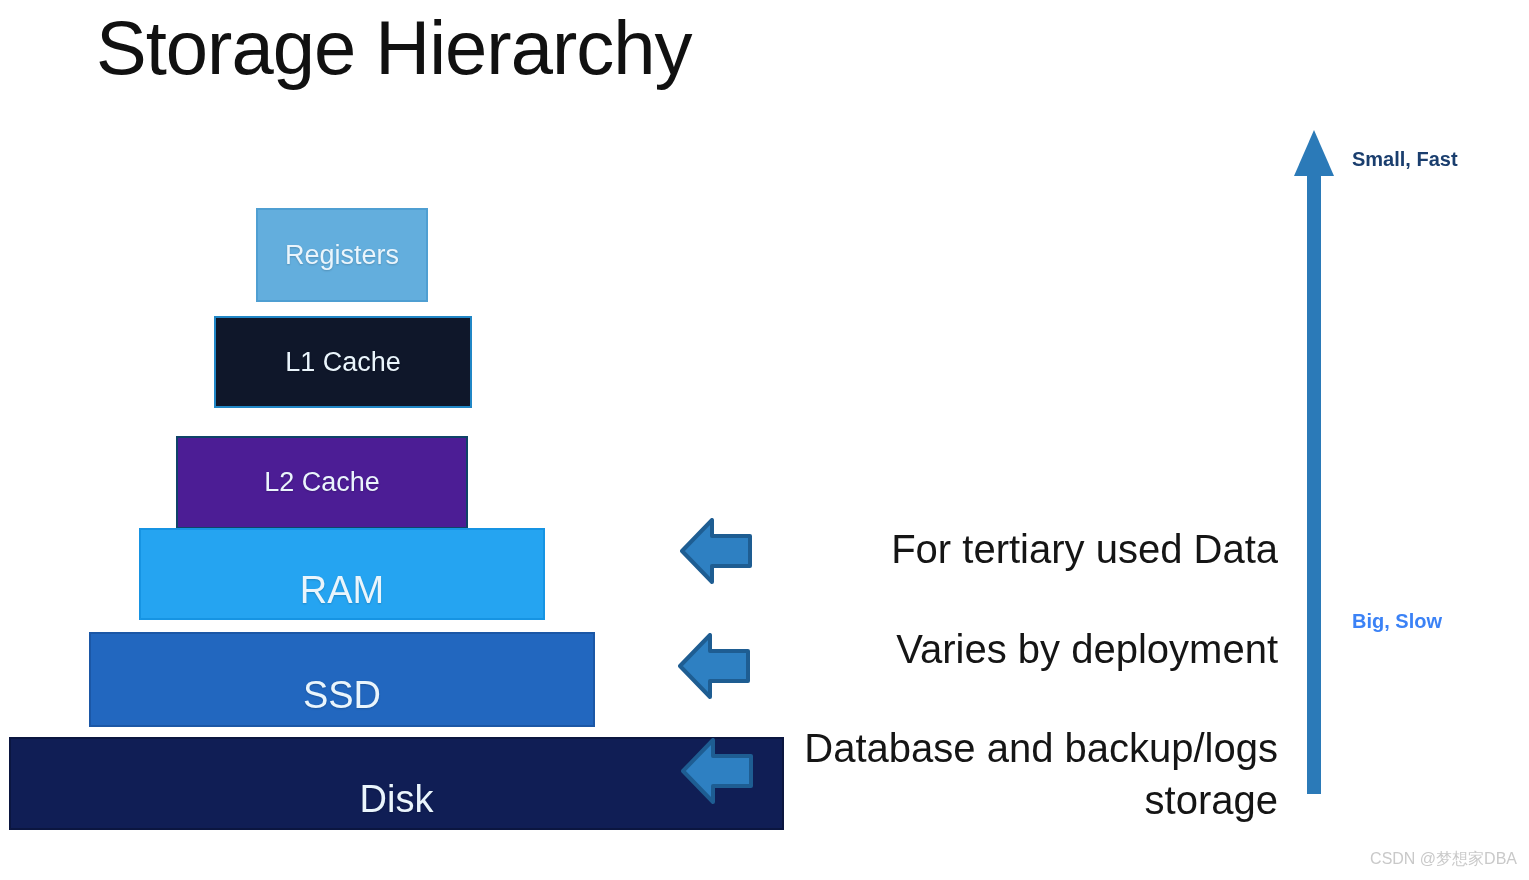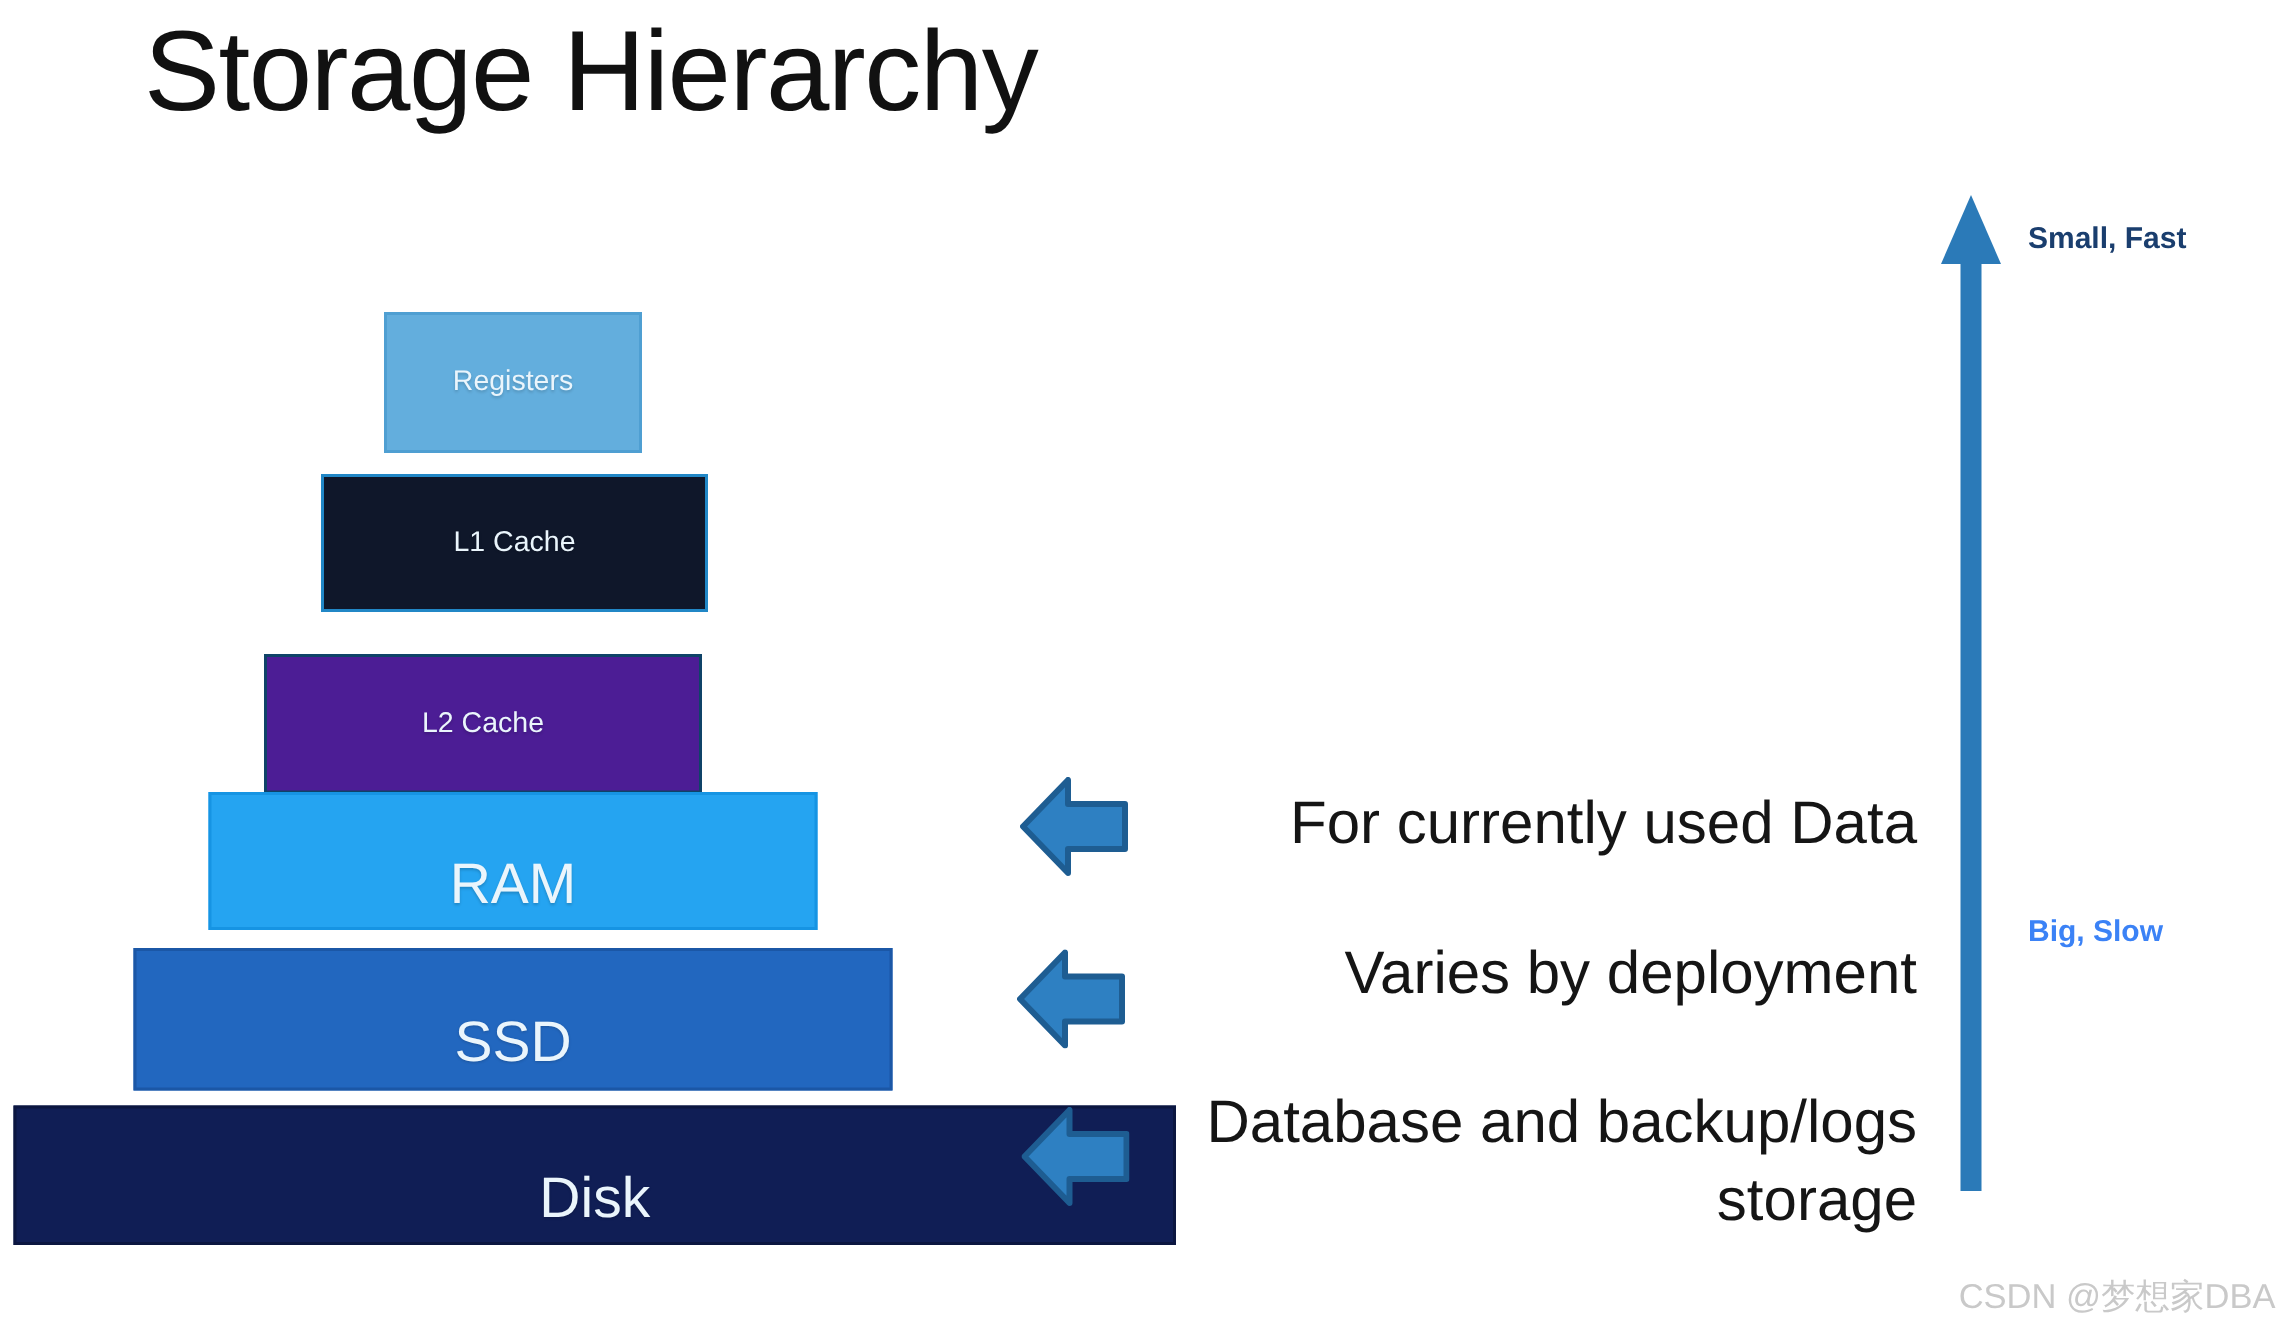--- a/index.html
+++ b/index.html
@@ -10,39 +10,39 @@
     position:absolute;left:96px;top:4px;
     font-size:76px;font-weight:400;color:#111111;letter-spacing:-1px;
   }
 
   .block{
     position:absolute;display:flex;align-items:center;justify-content:center;
     border:2px solid transparent;box-sizing:border-box;
     color:#eaf5fc;
   }
   .block .block-label{font-weight:400;text-shadow:0 1px 2px rgba(0,0,0,0.18);}
-  .small-label{font-size:19px;}
+  .small-label{font-size:27px;}
   .big-label{font-size:38px;margin-top:32px;}
 
   .pointer-arrow{position:absolute;width:72px;height:66px;}
 
   .note{
     position:absolute;color:#151515;font-size:40px;line-height:1.3;
     text-align:right;right:251px;white-space:nowrap;
   }
 
   .axis-arrow{position:absolute;left:1290px;top:128px;width:48px;height:670px;}
   .axis-label{
     position:absolute;font-size:20px;font-weight:700;white-space:nowrap;
   }
   .axis-label-top{left:1352px;top:148px;}
   .axis-label-bottom{left:1352px;top:610px;}
 
   .watermark{
-    position:absolute;right:12px;top:849px;font-size:23px;color:#c9c9c9;
+    position:absolute;right:12px;top:849px;font-size:16px;color:#c9c9c9;
   }
 </style>
 </head>
 <body>
 
 <div class="stage">
 
   <div class="page-title">Storage Hierarchy</div>
 
   <div class="block" style="left: 256px; top: 208px; width: 172px; height: 94px; background: rgb(99, 174, 221); border-color: rgb(79, 159, 210);">
@@ -73,21 +73,21 @@
     <polygon class="block-arrow-poly" points="2,33 32,2 32,18 70,18 70,48 32,48 32,64" stroke-width="4" stroke-linejoin="round" fill="#2e80c2" stroke="#1e5d92"></polygon>
   </svg>
   <svg class="pointer-arrow" style="left:678px;top:633px;" viewBox="0 0 72 66">
     <polygon class="block-arrow-poly" points="2,33 32,2 32,18 70,18 70,48 32,48 32,64" stroke-width="4" stroke-linejoin="round" fill="#2e80c2" stroke="#1e5d92"></polygon>
   </svg>
   <svg class="pointer-arrow" style="left:681px;top:738px;" viewBox="0 0 72 66">
     <polygon class="block-arrow-poly" points="2,33 32,2 32,18 70,18 70,48 32,48 32,64" stroke-width="4" stroke-linejoin="round" fill="#2e80c2" stroke="#1e5d92"></polygon>
   </svg>
 
   <div class="note" style="top:523px;">
-    <span>For currently used Data</span>
+    <span>For tertiary used Data</span>
   </div>
   <div class="note" style="top:623px;">
     <span>Varies by deployment</span>
   </div>
   <div class="note" style="top:722px;">
     <div>Database and backup/logs</div>
     <div>storage</div>
   </div>
 
   <svg class="axis-arrow" viewBox="0 0 48 670">

